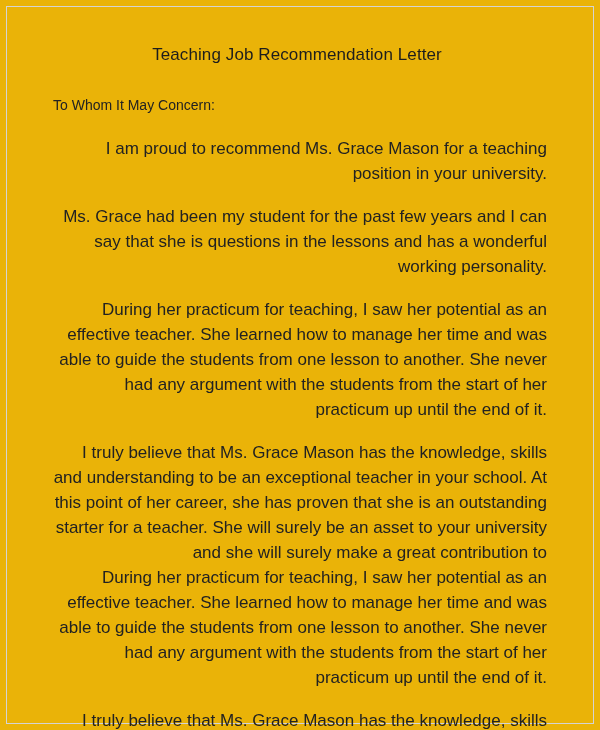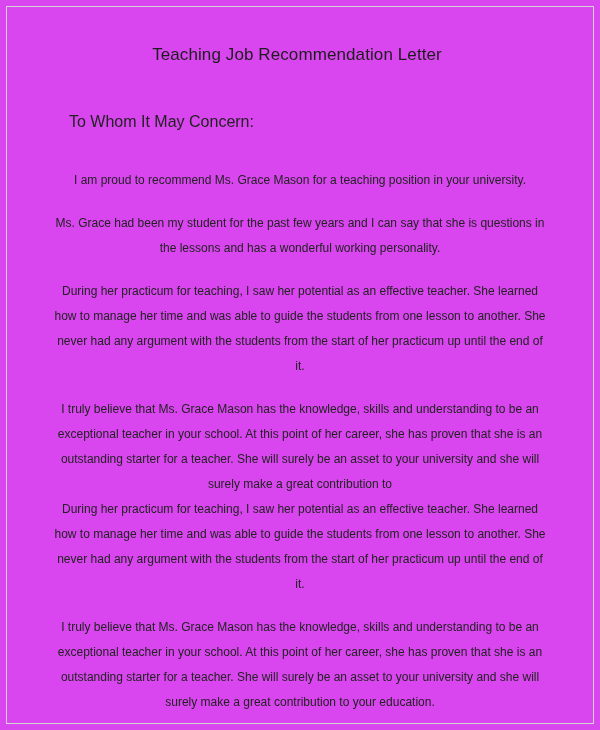--- a/index.html
+++ b/index.html
@@ -8,21 +8,21 @@
     padding: 0;
     background: #ffffff;
   }
   body {
     font-family: "Liberation Sans", "DejaVu Sans", sans-serif;
   }
   .page {
     position: relative;
     width: 600px;
     height: 730px;
-    background: #d946ef;
+    background: #eab308;
     box-sizing: border-box;
     overflow: hidden;
   }
   .page-border {
     position: absolute;
     left: 6px;
     top: 6px;
     right: 6px;
     bottom: 6px;
     border: 1px solid #d4d4d4;
@@ -40,34 +40,34 @@
     color: #1d1d1d;
     text-align: center;
     letter-spacing: 0.1px;
     margin: 0;
     padding-top: 44px;
     line-height: 22px;
     
     margin-left: -6px;
   }
   .salutation {
-    margin: 16px;
+    margin: 0;
     padding-top: 27px;
-    font-size: 16px;
+    font-size: 14px;
     line-height: 25px;
     color: #222222;
     font-stretch: condensed;
   }
   .para {
     margin: 0;
     padding-top: 18px;
-    font-size: 12px;
+    font-size: 17px;
     line-height: 25px;
     color: #222222;
-    text-align: center;
+    text-align: right;
     font-stretch: condensed;
   }
   
   .para.continued {
     padding-top: 0;
   }
   .closing {
     margin: 0;
     padding-top: 18px;
     font-size: 11px;

